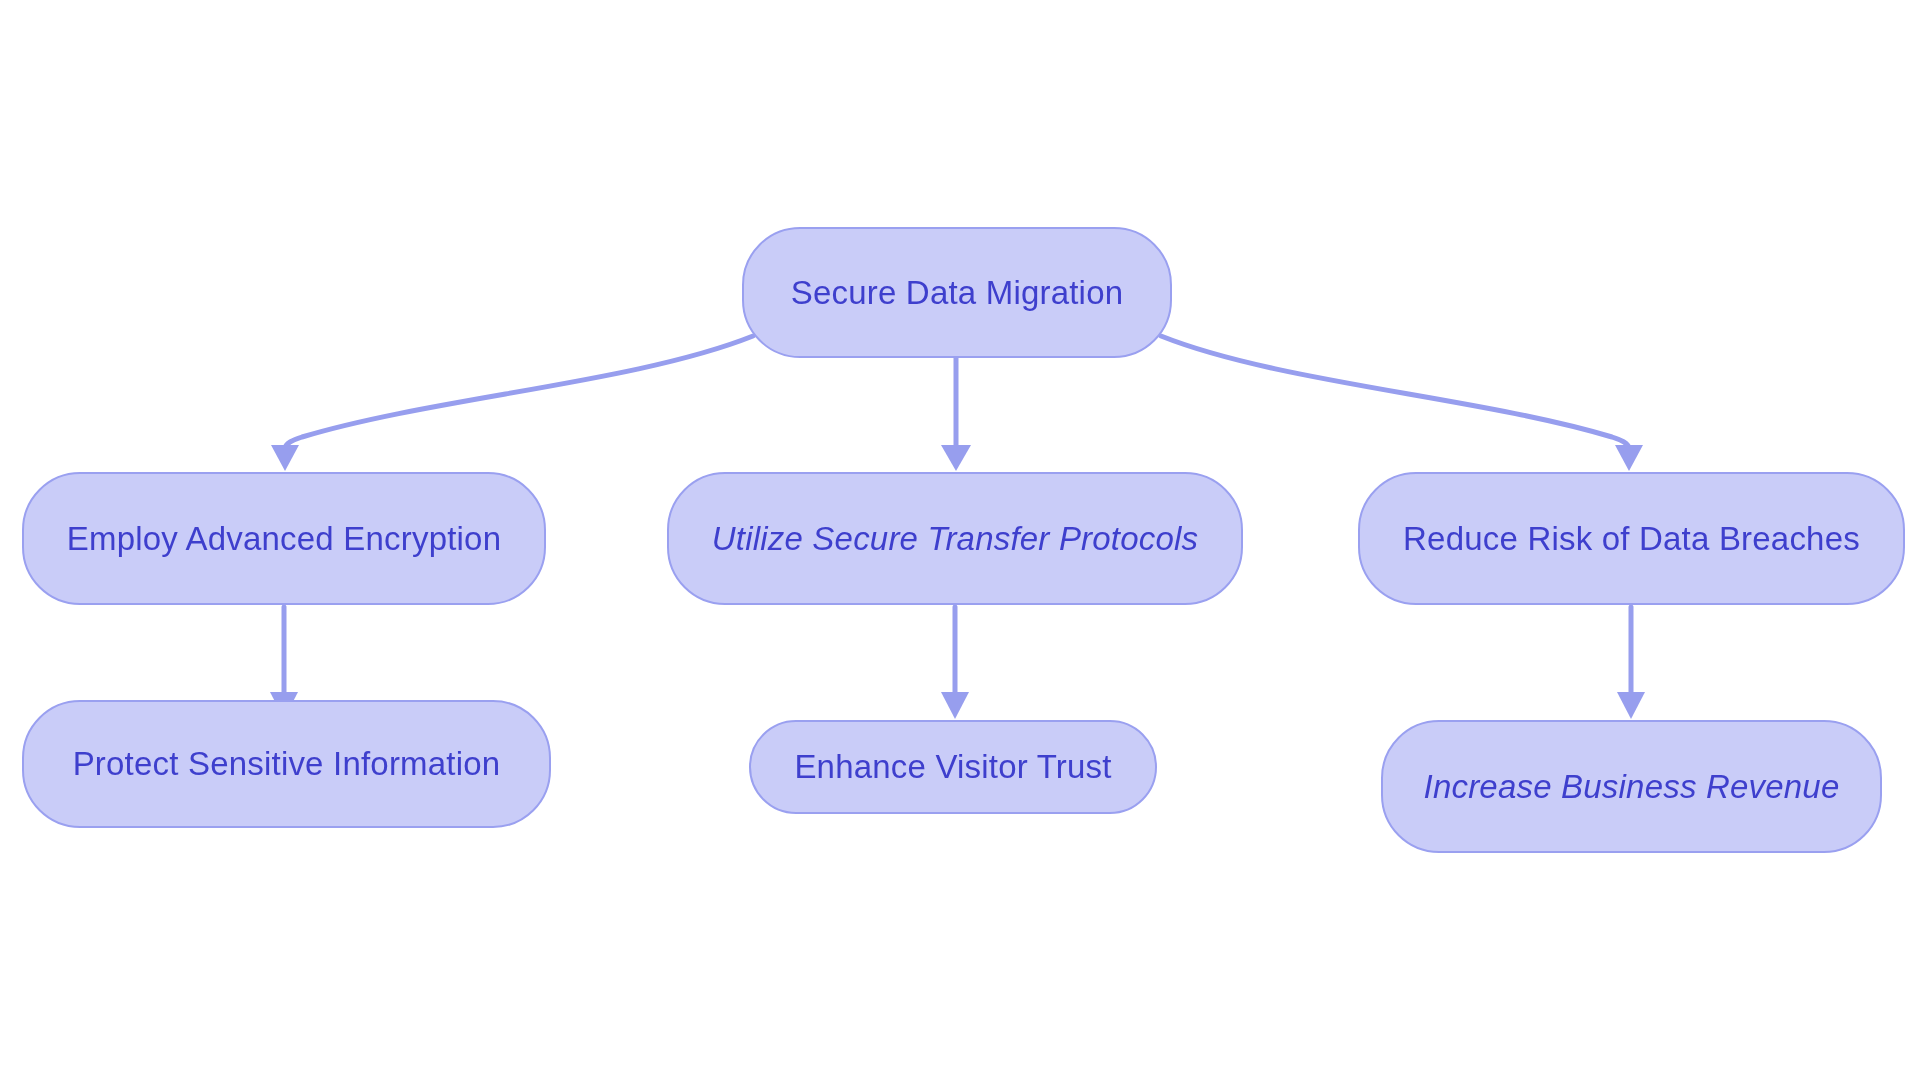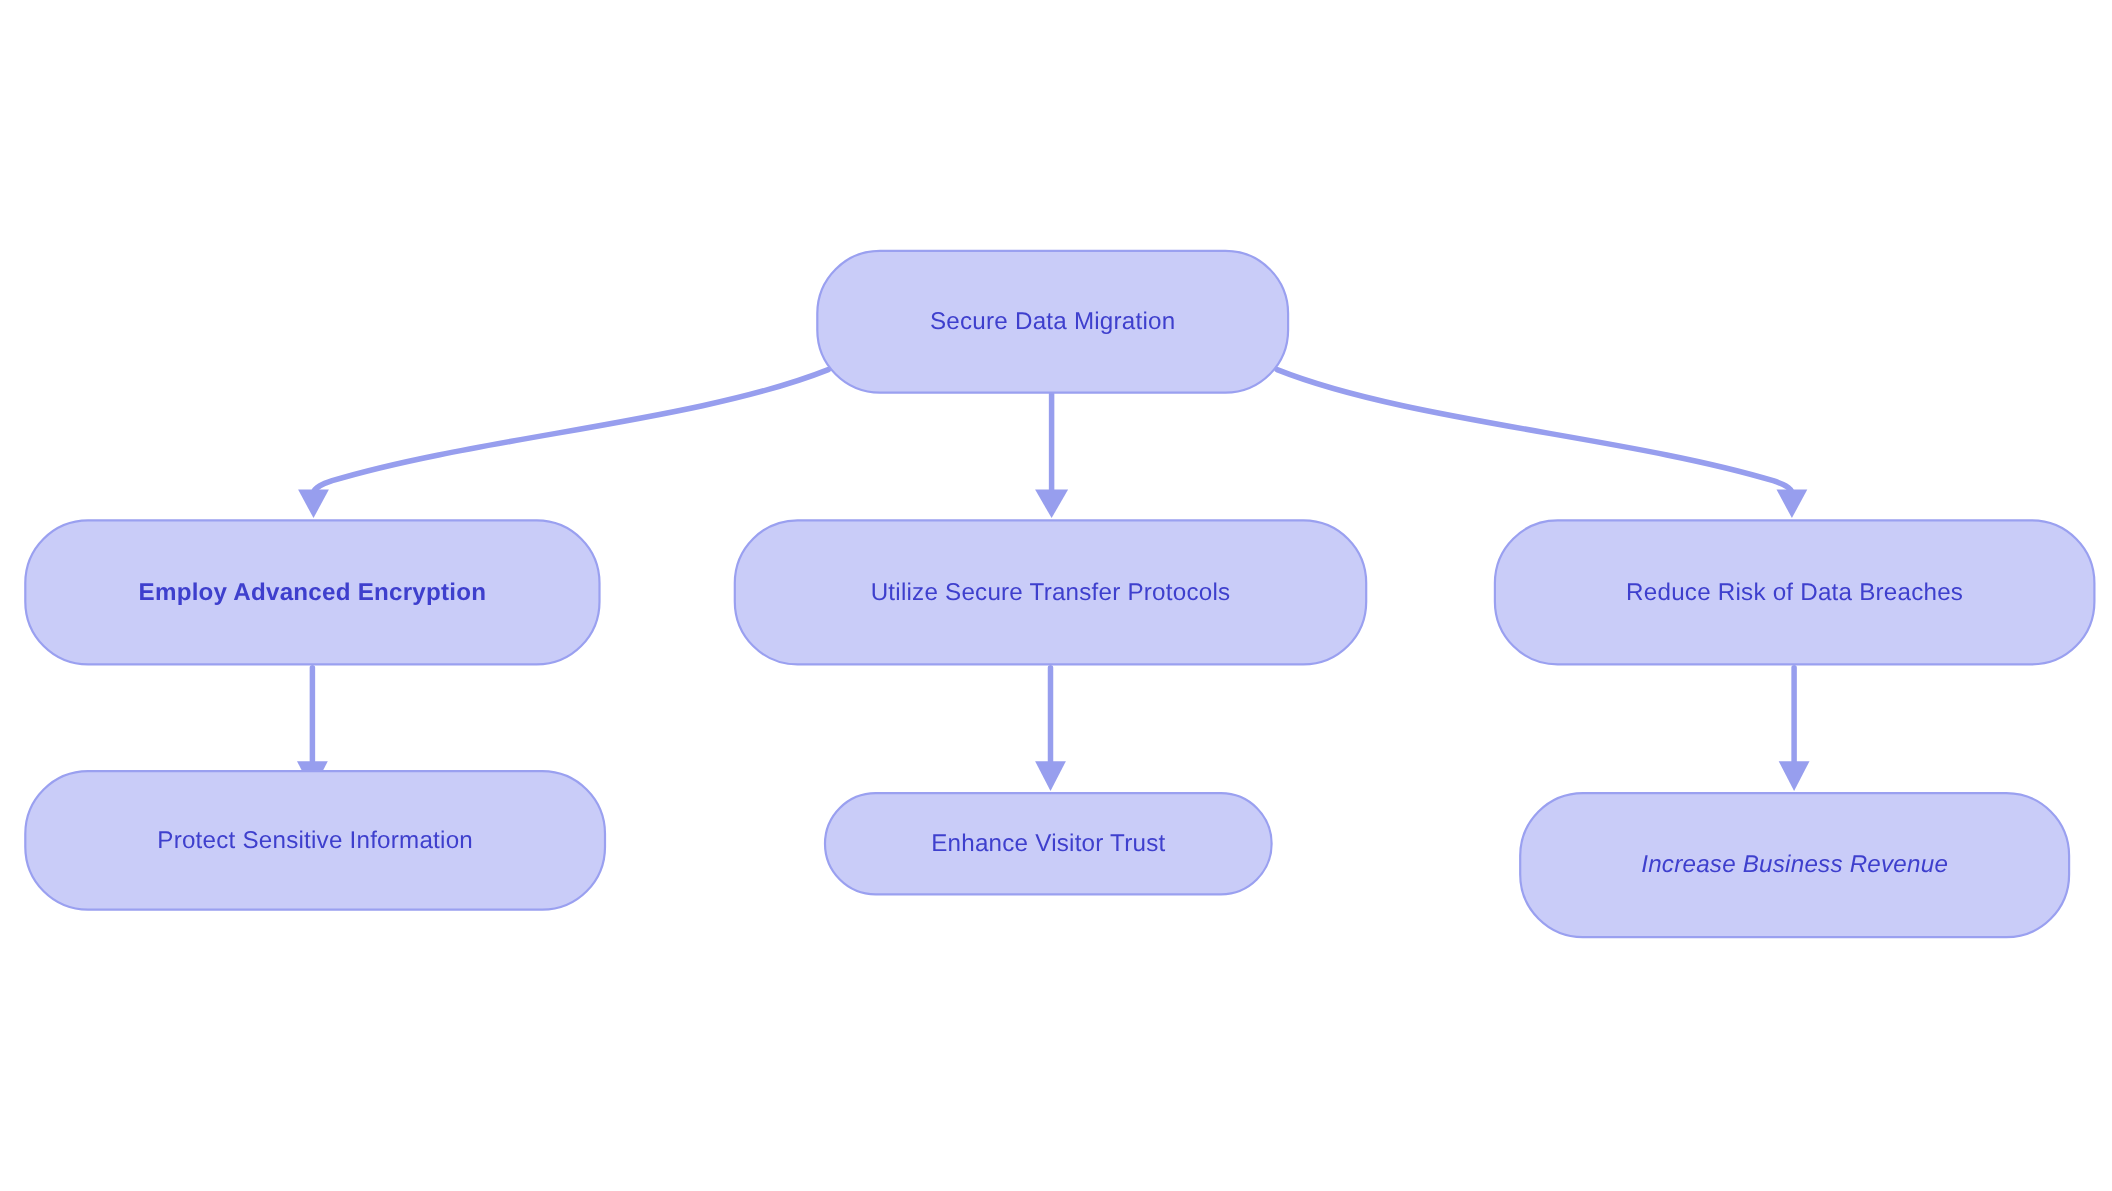--- a/index.html
+++ b/index.html
@@ -37,28 +37,28 @@
     position: absolute;
     box-sizing: border-box;
     background: var(--node-fill, #c9ccf8);
     border: 2px solid var(--node-border, #9aa0f0);
     border-radius: 58px;
     display: flex;
     align-items: center;
     justify-content: center;
     text-align: center;
     color: var(--node-text, #3e3fcd);
-    font-size: 22px;
+    font-size: 33px;
     line-height: 1.2;
     letter-spacing: 0.2px;
   }
   
   .node-root       { left: 742px;  top: 227px; width: 430px; height: 131px; }
-  .node-encryption { left: 22px;   top: 472px; width: 524px; height: 133px; font-weight: bold; }
-  .node-protocols  { left: 667px;  top: 472px; width: 576px; height: 133px; }
+  .node-encryption { left: 22px;   top: 472px; width: 524px; height: 133px; }
+  .node-protocols  { left: 667px;  top: 472px; width: 576px; height: 133px; font-style: italic; }
   .node-breaches   { left: 1358px; top: 472px; width: 547px; height: 133px; }
   .node-protect    { left: 22px;   top: 700px; width: 529px; height: 128px; }
   .node-trust      { left: 749px;  top: 720px; width: 408px; height: 94px; }
   .node-revenue    { left: 1381px; top: 720px; width: 501px; height: 133px; font-style: italic; }
 </style>
 </head>
 <body>
 
 <div class="canvas">
 

